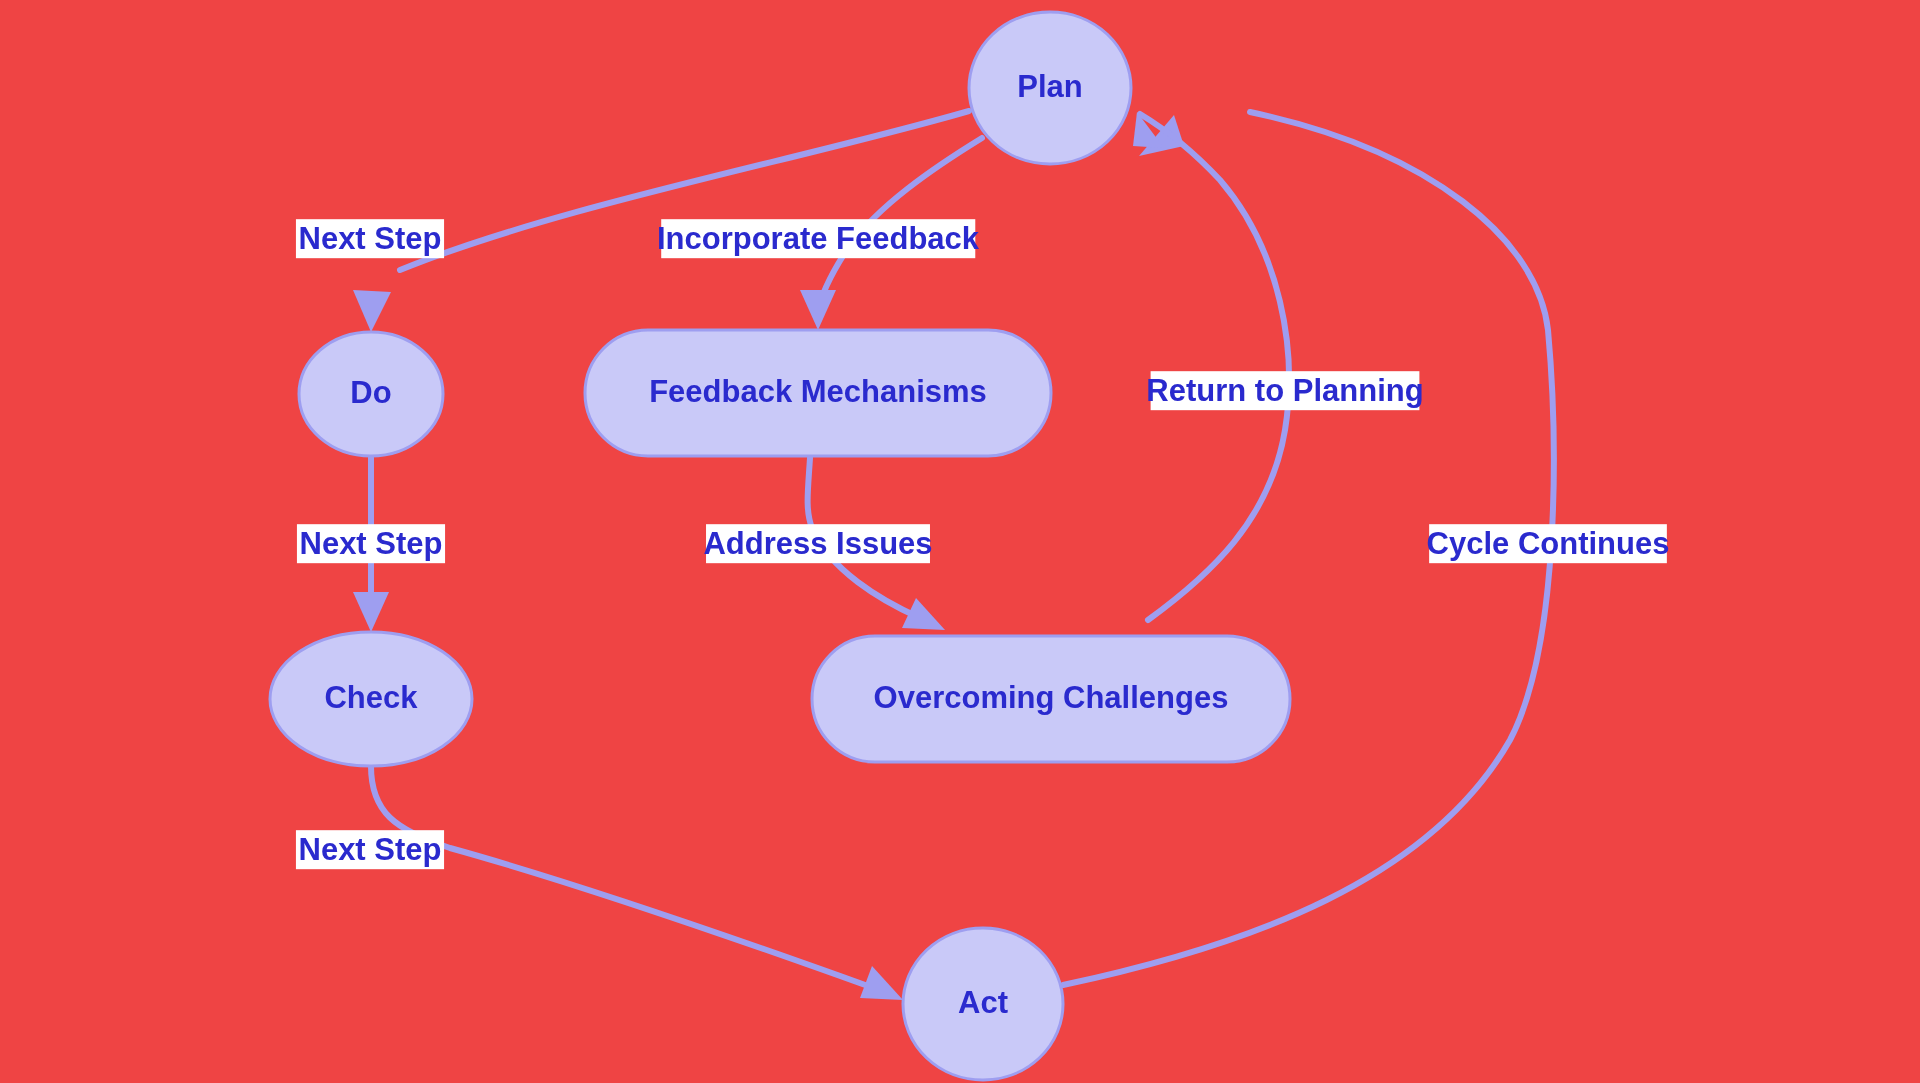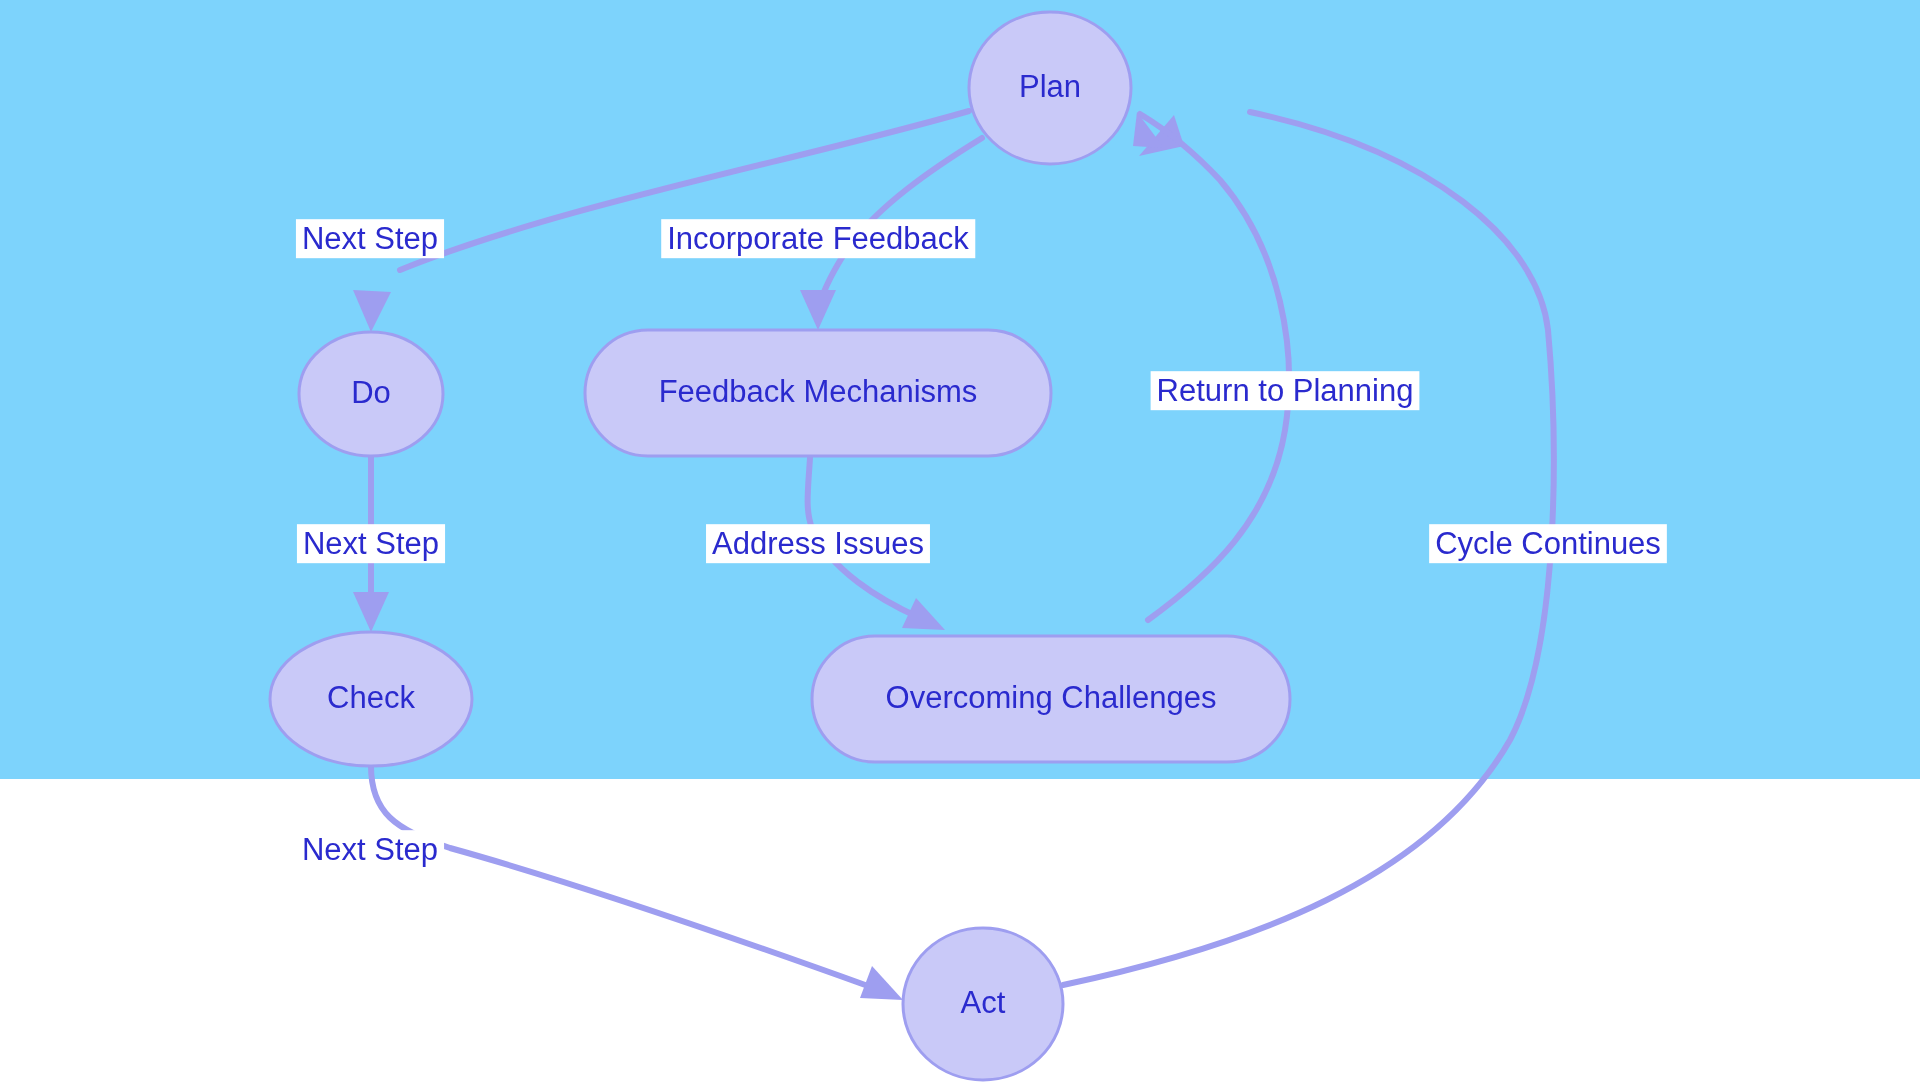--- a/index.html
+++ b/index.html
@@ -9,22 +9,23 @@
   }
   body {
     width: 1920px;
     height: 1083px;
     overflow: hidden;
     font-family: "Liberation Sans", sans-serif;
   }
   #diagram-root {
     position: relative;
     width: 1920px;
-    height: 779px;
-    background: #7dd3fc;
+    height: 1083px;
+    background: #ef4444;
+    font-weight: bold;
   }
   svg#flow-svg {
     position: absolute;
     left: 0;
     top: 0;
     width: 1920px;
     height: 1083px;
     display: block;
   }
   .edge-path {

